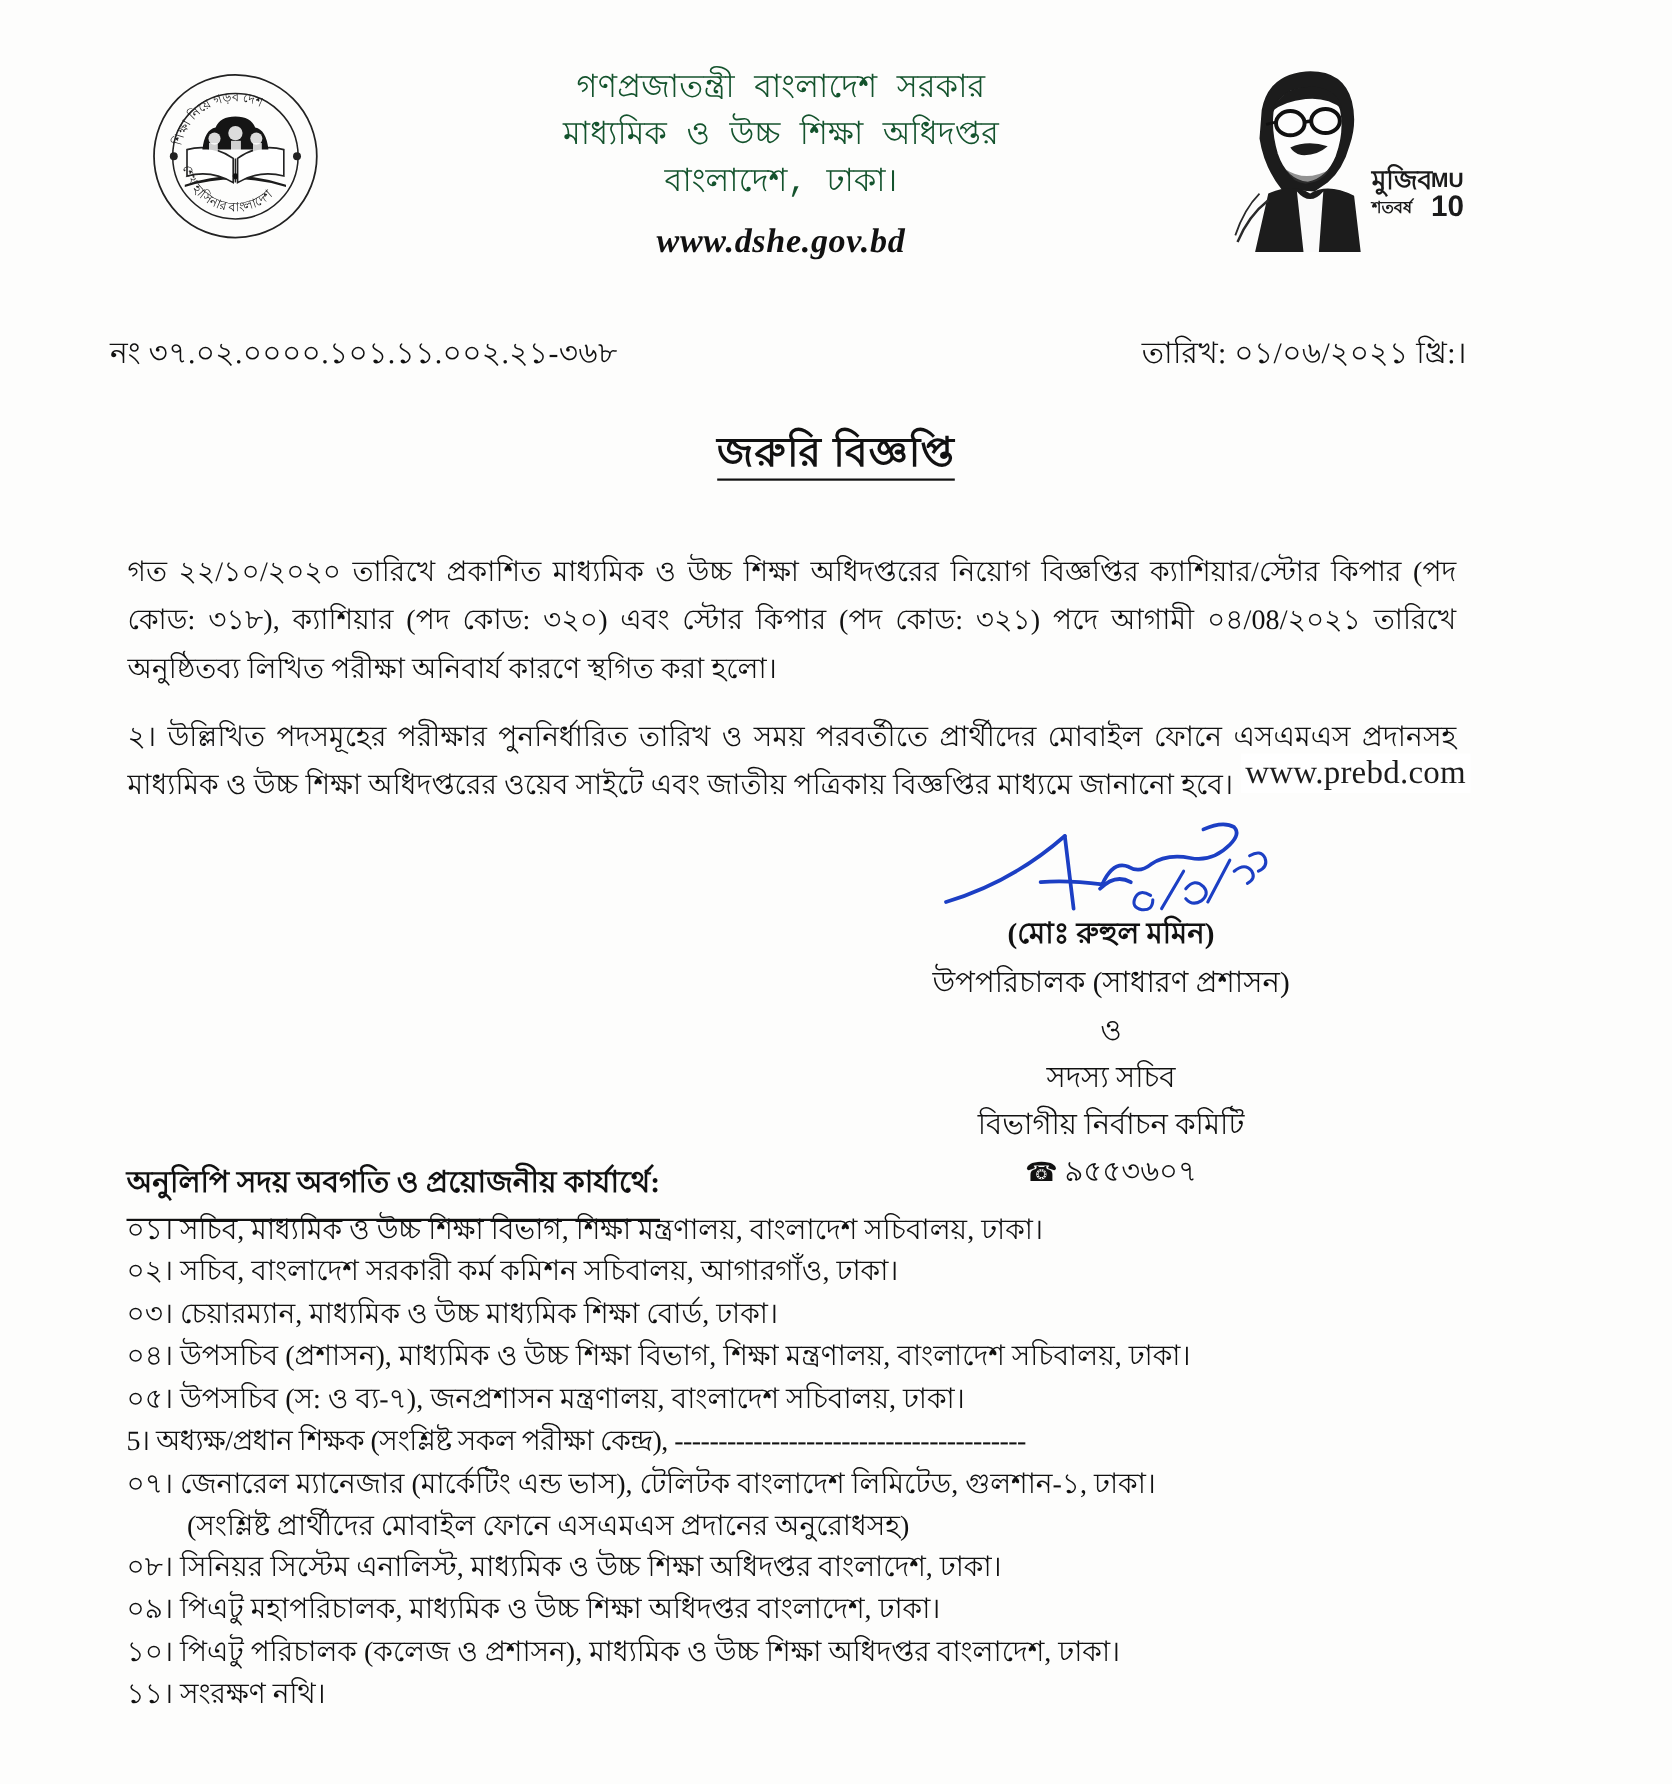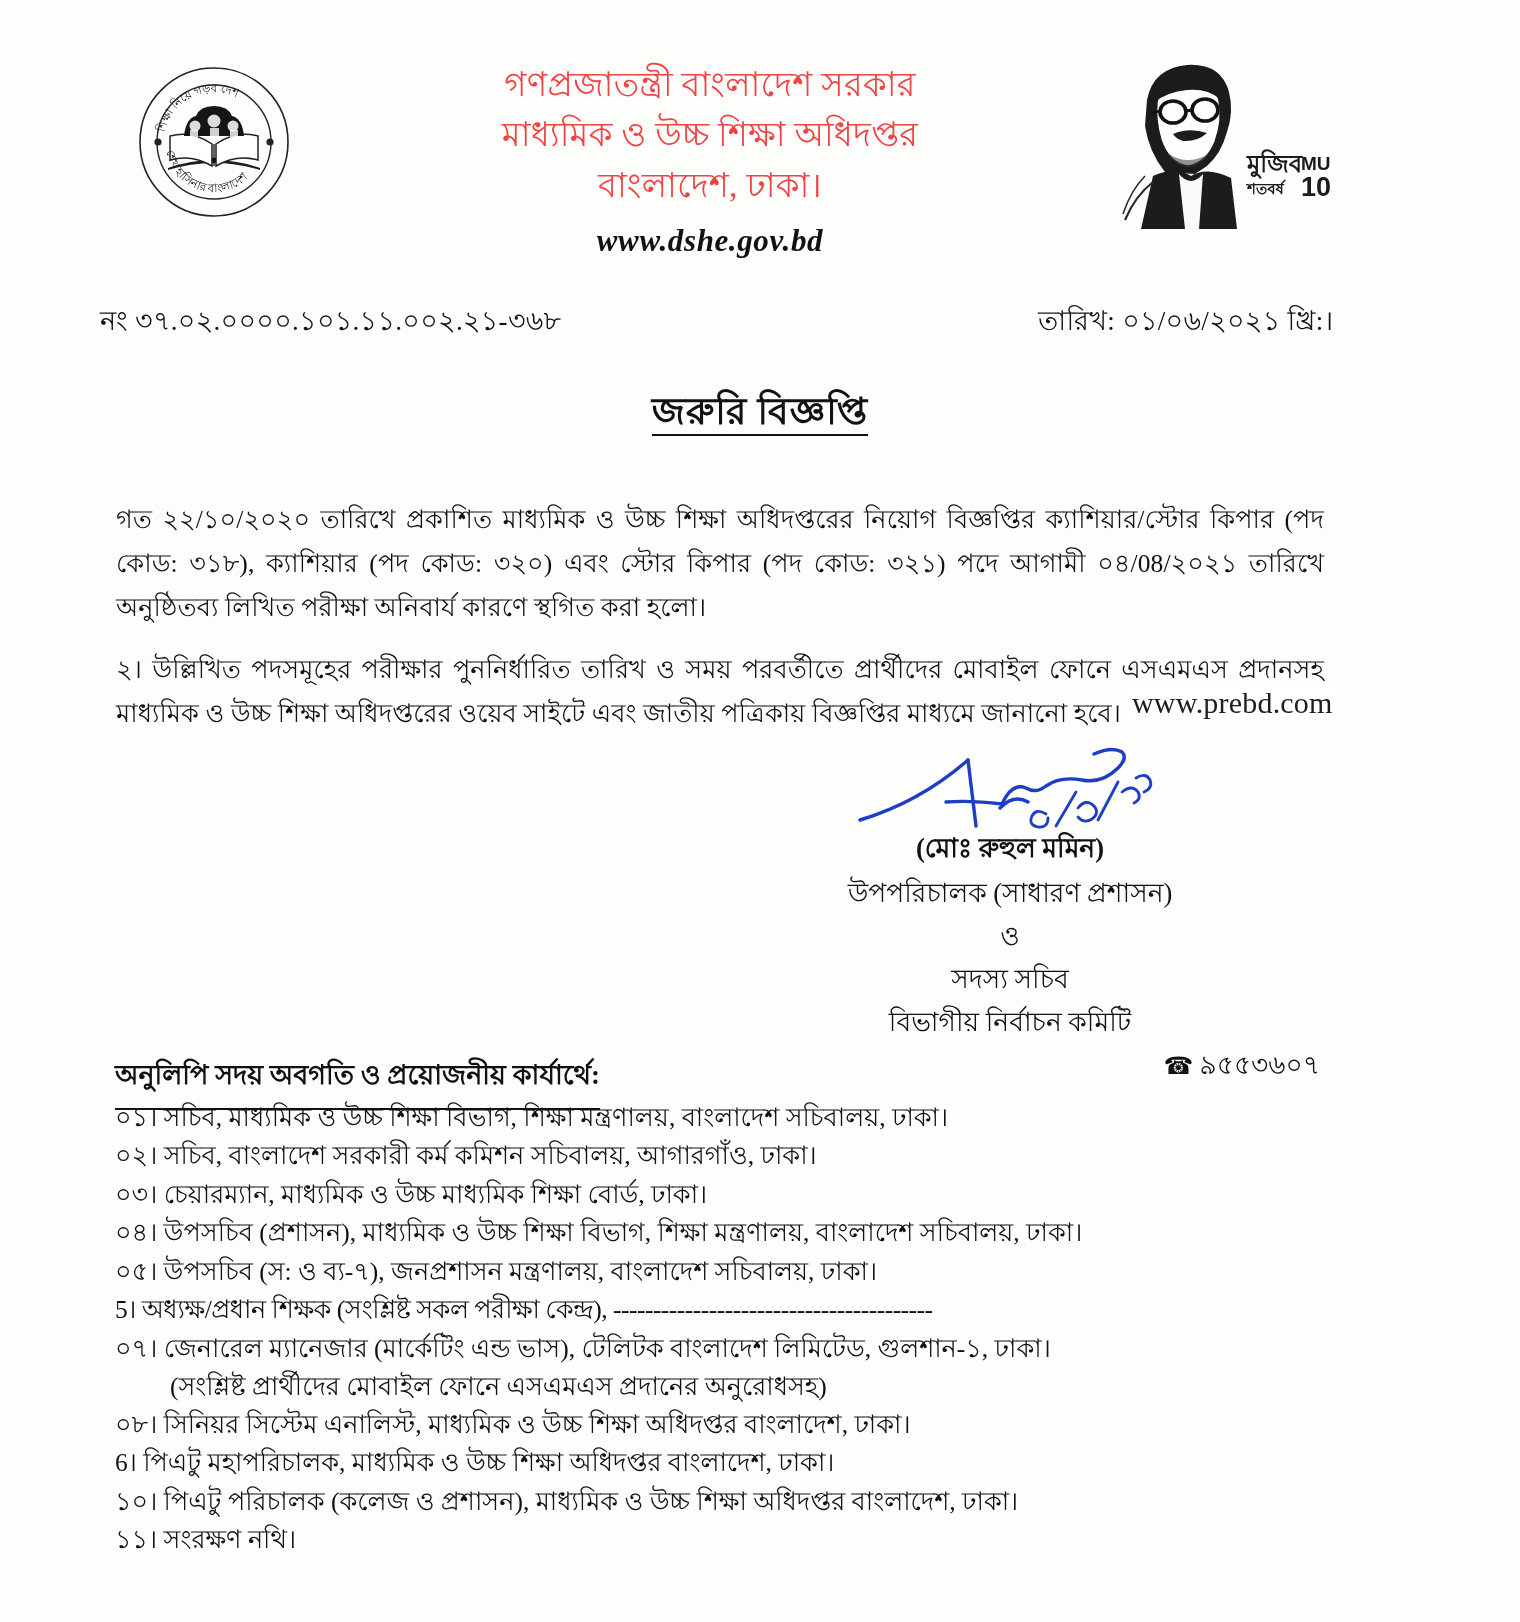--- a/index.html
+++ b/index.html
@@ -43,24 +43,25 @@
   }
   .header-text {
     position: absolute;
     left: 400px;
     top: 16px;
     width: 620px;
     text-align: center;
     line-height: 1.48;
   }
   .header-text .hline {
-    font-size: 34px;
-    color: #ef4444;
+    font-size: 29px;
+    color: #14532d;
     letter-spacing: .2px;
     white-space: nowrap;
+    font-family: Liberation Mono, monospace;
   }
   .header-text .website {
     font-size: 31px;
     font-style: italic;
     font-weight: bold;
     margin-top: 7px;
     letter-spacing: .6px;
     font-family: "Liberation Serif", "DejaVu Serif", serif;
   }
 
@@ -149,21 +150,20 @@
     font-weight: bold;
     margin-top: -6px;
   }
   .sig-line {
     font-size: 26.5px;
     line-height: 1.62;
   }
   .sig-phone {
     font-size: 26.5px;
     line-height: 1.6;
-    text-align: right;
   }
   .phone-icon { font-size: 24px; margin-right: 6px; }
 
   
   .copy-head {
     position: absolute;
     left: 115px;
     top: 1054px;
     font-size: 27px;
     font-weight: bold;
@@ -324,18 +324,18 @@
   <div class="copy-list">
     <div class="copy-item">০১। সচিব, মাধ্যমিক ও উচ্চ শিক্ষা বিভাগ, শিক্ষা মন্ত্রণালয়, বাংলাদেশ সচিবালয়, ঢাকা।</div>
     <div class="copy-item">০২। সচিব, বাংলাদেশ সরকারী কর্ম কমিশন সচিবালয়, আগারগাঁও, ঢাকা।</div>
     <div class="copy-item">০৩। চেয়ারম্যান, মাধ্যমিক ও উচ্চ মাধ্যমিক শিক্ষা বোর্ড, ঢাকা।</div>
     <div class="copy-item">০৪। উপসচিব (প্রশাসন), মাধ্যমিক ও উচ্চ শিক্ষা বিভাগ, শিক্ষা মন্ত্রণালয়, বাংলাদেশ সচিবালয়, ঢাকা।</div>
     <div class="copy-item">০৫। উপসচিব (স: ও ব্য-৭), জনপ্রশাসন মন্ত্রণালয়, বাংলাদেশ সচিবালয়, ঢাকা।</div>
     <div class="copy-item dashes">5। অধ্যক্ষ/প্রধান শিক্ষক (সংশ্লিষ্ট সকল পরীক্ষা কেন্দ্র), ----------------------------------------</div>
     <div class="copy-item">০৭। জেনারেল ম্যানেজার (মার্কেটিং এন্ড ভাস), টেলিটক বাংলাদেশ লিমিটেড, গুলশান-১, ঢাকা।</div>
     <div class="copy-sub">(সংশ্লিষ্ট প্রার্থীদের মোবাইল ফোনে এসএমএস প্রদানের অনুরোধসহ)</div>
     <div class="copy-item">০৮। সিনিয়র সিস্টেম এনালিস্ট, মাধ্যমিক ও উচ্চ শিক্ষা অধিদপ্তর বাংলাদেশ, ঢাকা।</div>
-    <div class="copy-item">6। পিএটু মহাপরিচালক, মাধ্যমিক ও উচ্চ শিক্ষা অধিদপ্তর বাংলাদেশ, ঢাকা।</div>
+    <div class="copy-item">০৯। পিএটু মহাপরিচালক, মাধ্যমিক ও উচ্চ শিক্ষা অধিদপ্তর বাংলাদেশ, ঢাকা।</div>
     <div class="copy-item">১০। পিএটু পরিচালক (কলেজ ও প্রশাসন), মাধ্যমিক ও উচ্চ শিক্ষা অধিদপ্তর বাংলাদেশ, ঢাকা।</div>
     <div class="copy-item">১১। সংরক্ষণ নথি।</div>
   </div>
 
 </div>
 
 </body></html>

